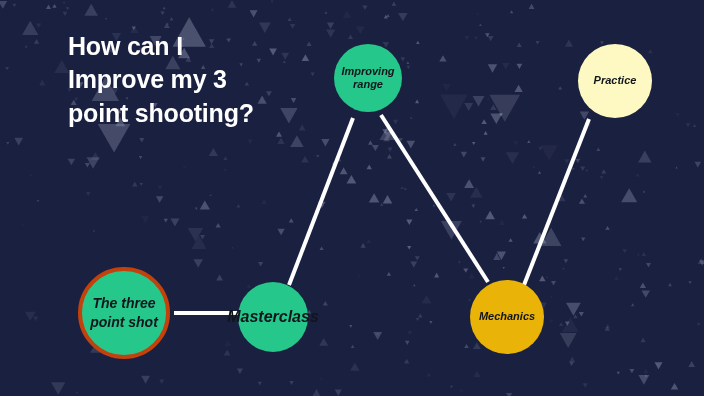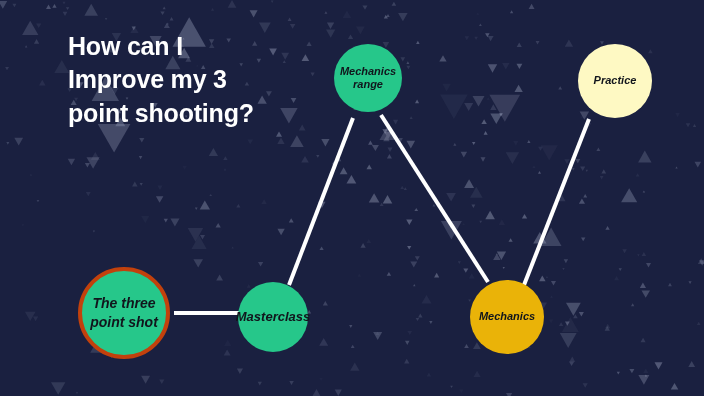--- a/index.html
+++ b/index.html
@@ -428,25 +428,25 @@
       <line x1="381" y1="115" x2="488" y2="282" stroke="#ffffff" stroke-width="4" stroke-linecap="butt"></line>
       <line x1="524" y1="285" x2="589" y2="119" stroke="#ffffff" stroke-width="4" stroke-linecap="butt"></line>
     </svg>
 
   <div class="title">How can I Improve my 3 point shooting?</div>
 
   <div id="nodes">
       <div class="node root" style="left: 78px; top: 267px; width: 92px; height: 92px; font-size: 14px; background: rgb(38, 199, 138);">
         <span class="lbl">The three point shot</span>
       </div>
-      <div class="node" style="left: 238px; top: 282px; width: 70px; height: 70px; font-size: 13px; background: rgb(38, 199, 138);">
+      <div class="node" style="left: 238px; top: 282px; width: 70px; height: 70px; font-size: 16px; background: rgb(38, 199, 138);">
         <span class="lbl">Masterclass</span>
       </div>
       <div class="node" style="left: 334px; top: 44px; width: 68px; height: 68px; font-size: 11px; background: rgb(38, 199, 138);">
-        <span class="lbl">Mechanics range</span>
+        <span class="lbl">Improving range</span>
       </div>
       <div class="node" style="left: 470px; top: 280px; width: 74px; height: 74px; font-size: 11px; background: #eab308;">
         <span class="lbl">Mechanics</span>
       </div>
       <div class="node" style="left: 578px; top: 44px; width: 74px; height: 74px; font-size: 11px; background: #fef9c3;">
         <span class="lbl">Practice</span>
       </div>
     </div>
 
 </div>

